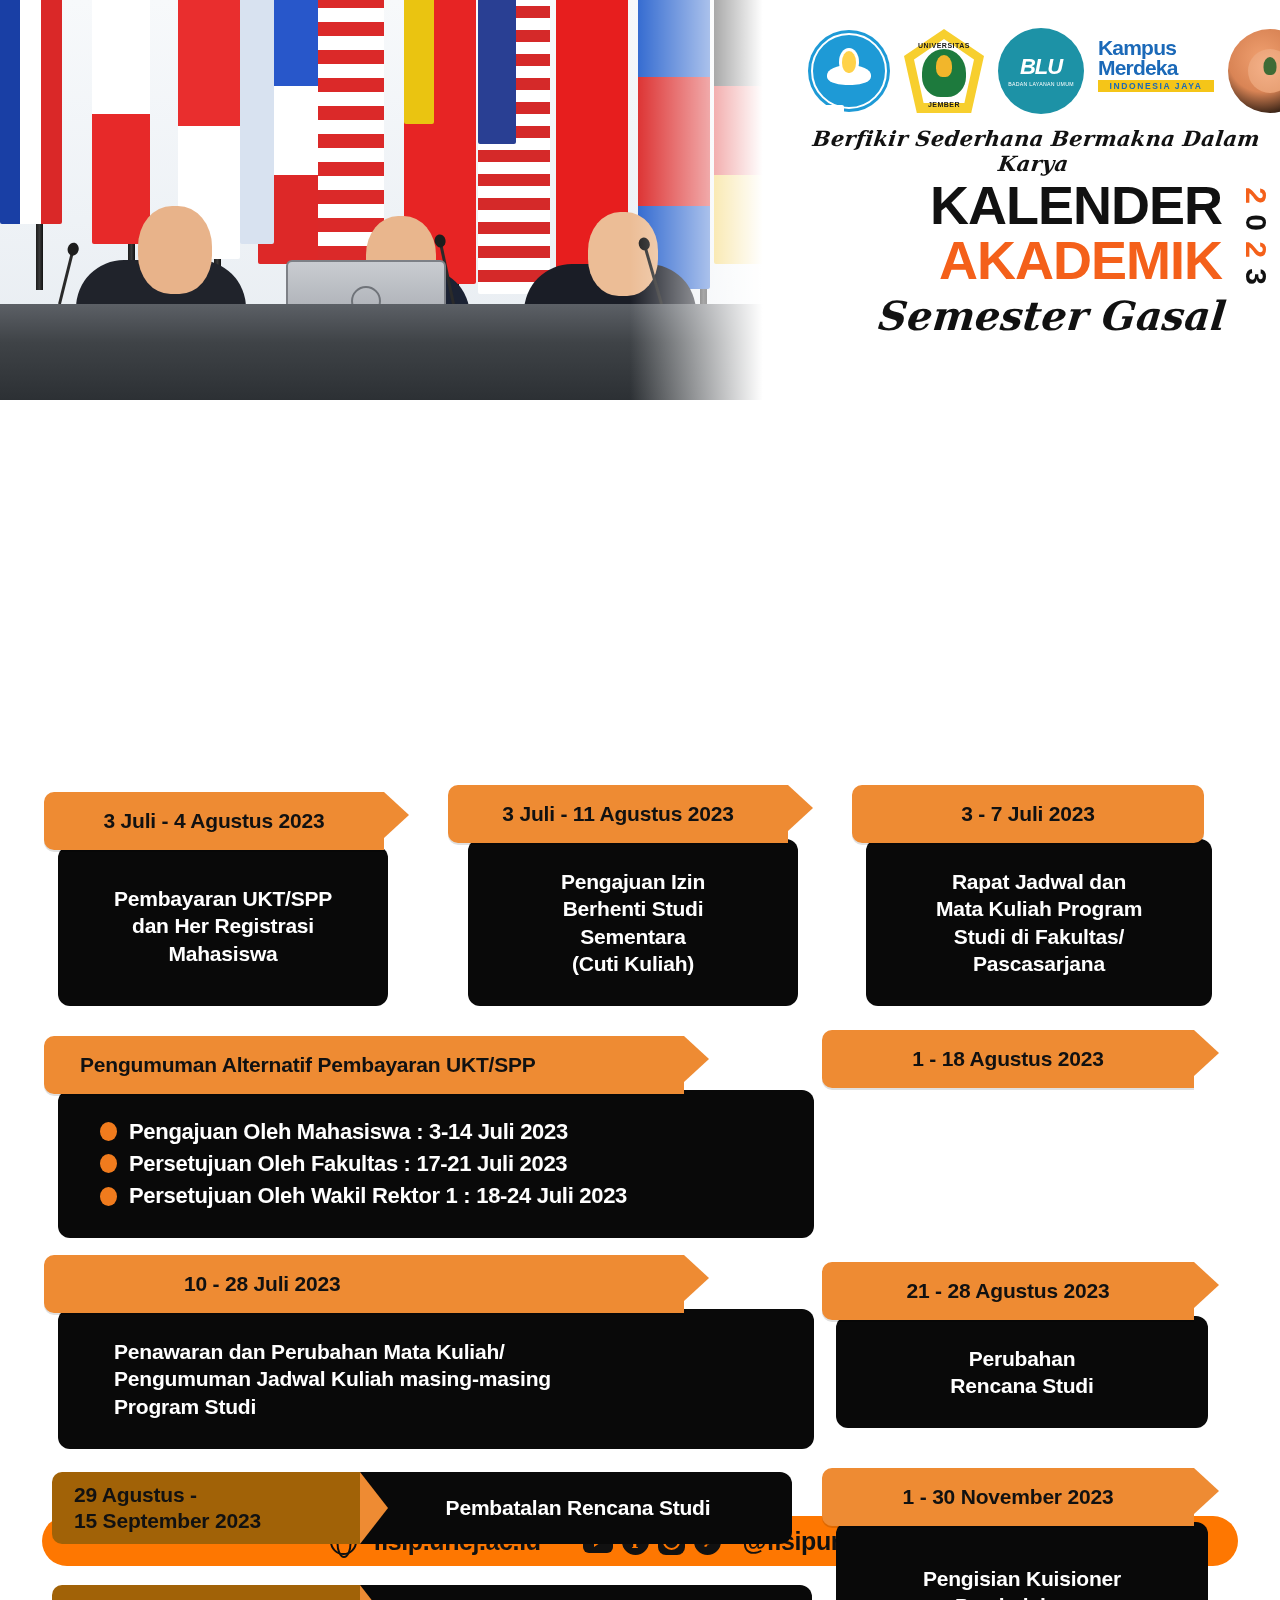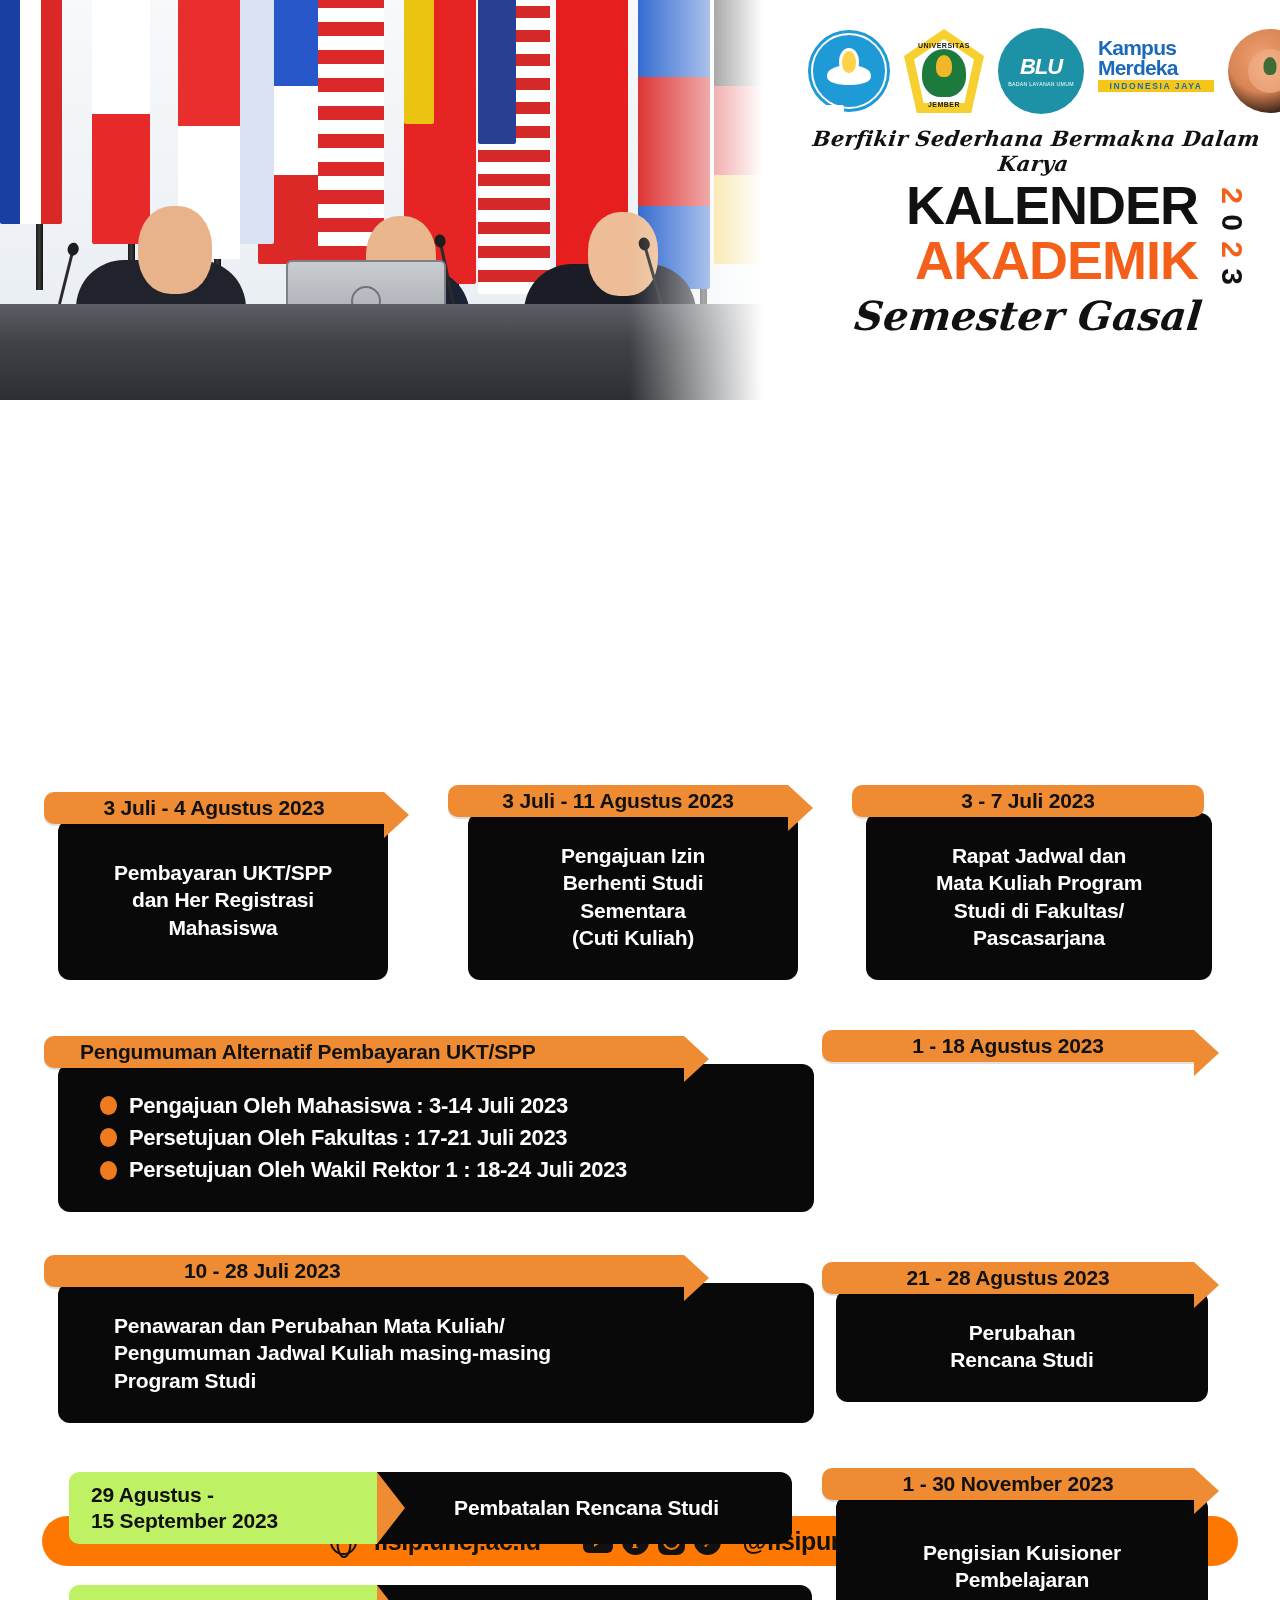--- a/index.html
+++ b/index.html
@@ -113,21 +113,21 @@
   .tagline {
     position:absolute; left:800px; top:126px; width:470px;
     text-align:center;
     font-family:"DejaVu Serif", serif;
     font-style:italic; font-weight:bold;
     font-size:21px; color:#121212;
     letter-spacing:.3px;
     transform:skewX(-7deg);
   }
 
-  .title-wrap{ position:absolute; left:774px; top:178px; width:480px; }
+  .title-wrap{ position:absolute; left:798px; top:178px; width:480px; }
   .title-rows{ display:flex; align-items:flex-start; }
   .title-left{ flex:1; }
   .t-kalender{
     font-size:54px; font-weight:bold; color:#111; letter-spacing:-1px;
     line-height:1.02; text-align:right;
   }
   .t-akademik{
     font-size:54px; font-weight:bold; color:#f4601a; letter-spacing:-1px;
     line-height:1.02; text-align:right;
   }
@@ -154,21 +154,21 @@
   .board { position:relative; width:1280px; padding:0 0; }
 
   .card { position:absolute; }
 
   .banner {
     position:relative;
     background:#ee8b33;
     color:#111;
     font-weight:bold;
     display:flex; align-items:center;
-    height:32px;
+    height:58px;
     border-radius:10px 0 0 10px;
     z-index:3;
     box-shadow: 0 2px 0 rgba(0,0,0,.12);
   }
   .banner.arrow { border-radius:10px 0 0 10px; }
   .banner.arrow::after{
     content:""; position:absolute; right:-25px; top:0;
     width:0; height:0;
     border-top:23px solid transparent;
     border-bottom:23px solid transparent;
@@ -188,24 +188,24 @@
   }
   .body-txt{
     font-size:21px; font-weight:bold; line-height:1.30; text-align:center;
     letter-spacing:-.2px;
   }
   .body-txt.left{ text-align:left; }
 
   
   .hrow { position:absolute; display:flex; align-items:stretch; }
   .hrow .hleft{
-    position:relative; background:#bef264; color:#111; font-weight:bold;
+    position:relative; background:#a16207; color:#111; font-weight:bold;
     display:flex; flex-direction:column; justify-content:center;
     border-radius:10px 0 0 10px; padding:6px 16px 6px 22px; z-index:3;
-    font-size:21px; line-height:1.22; letter-spacing:-.2px;margin-left:17px;
+    font-size:21px; line-height:1.22; letter-spacing:-.2px;
   }
   .hrow .hleft::after{
     content:""; position:absolute; right:-28px; top:0; bottom:0;
     width:0; height:100%;
     border-top:0 solid transparent;
     clip-path: polygon(0 0, 100% 50%, 0 100%);
     background:#ee8b33;
     width:28px;
   }
   .hrow .hright{

